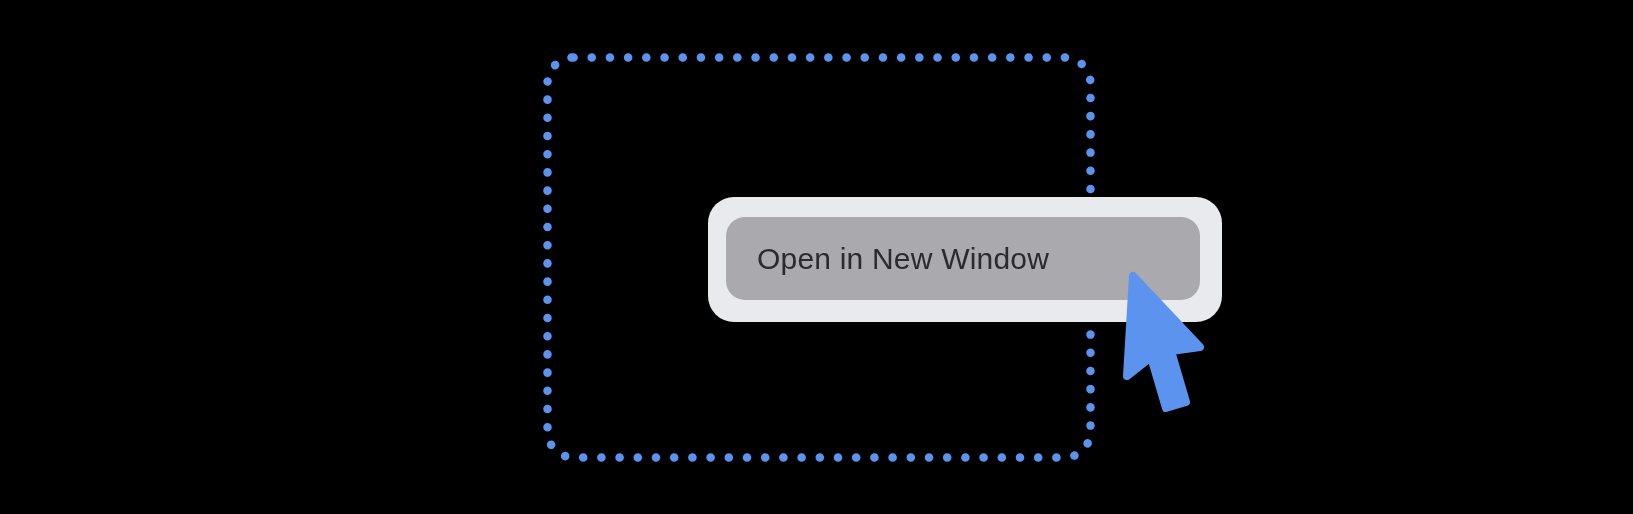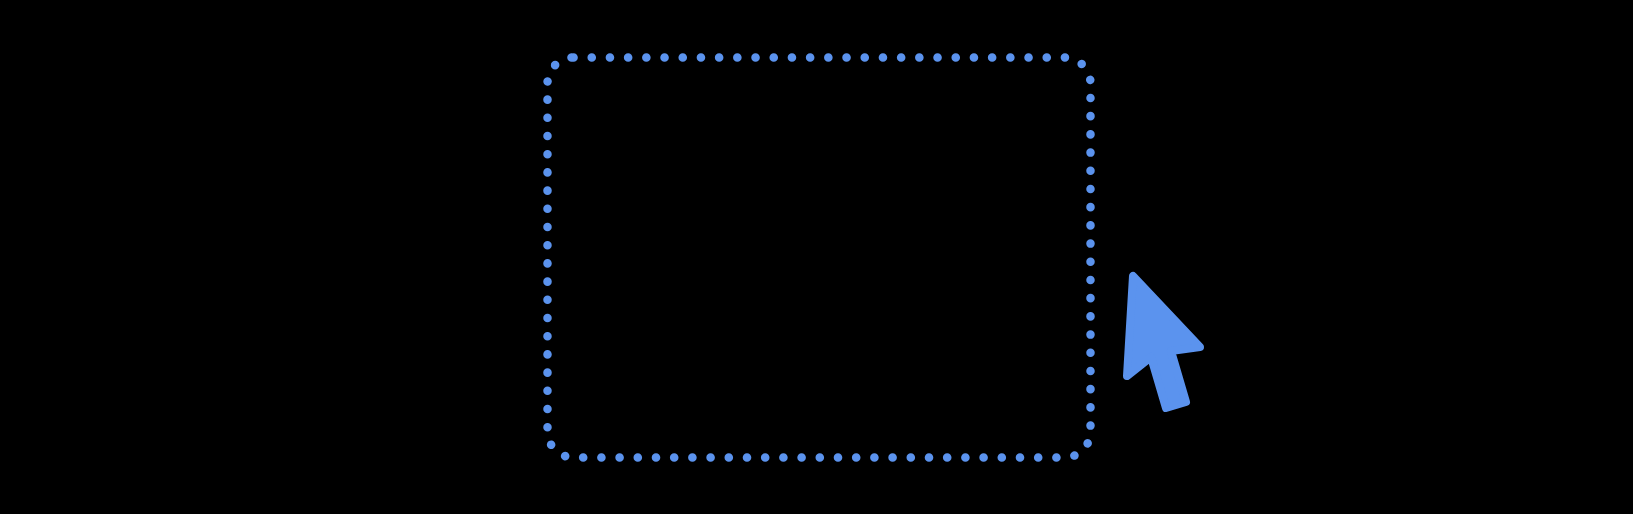--- a/index.html
+++ b/index.html
@@ -90,20 +90,23 @@
 <body>
 
 <div class="stage">
 
   <div class="drop-region">
     <svg viewBox="0 0 552 409" aria-hidden="true">
       <rect x="4.5" y="4.5" width="543" height="400" rx="26" ry="26"></rect>
     </svg>
   </div>
 
+  <div class="context-menu">
+    <div class="menu-item">Open in New Window</div>
+  </div>
 
   <div class="cursor">
     <svg viewBox="0 0 96 148" aria-hidden="true">
       <path d="M 21 10 L 15 110 L 39 91 L 54 142 L 74 136 L 59 85 L 88 81 Z"></path>
     </svg>
   </div>
 
 </div>
 
 </body></html>

